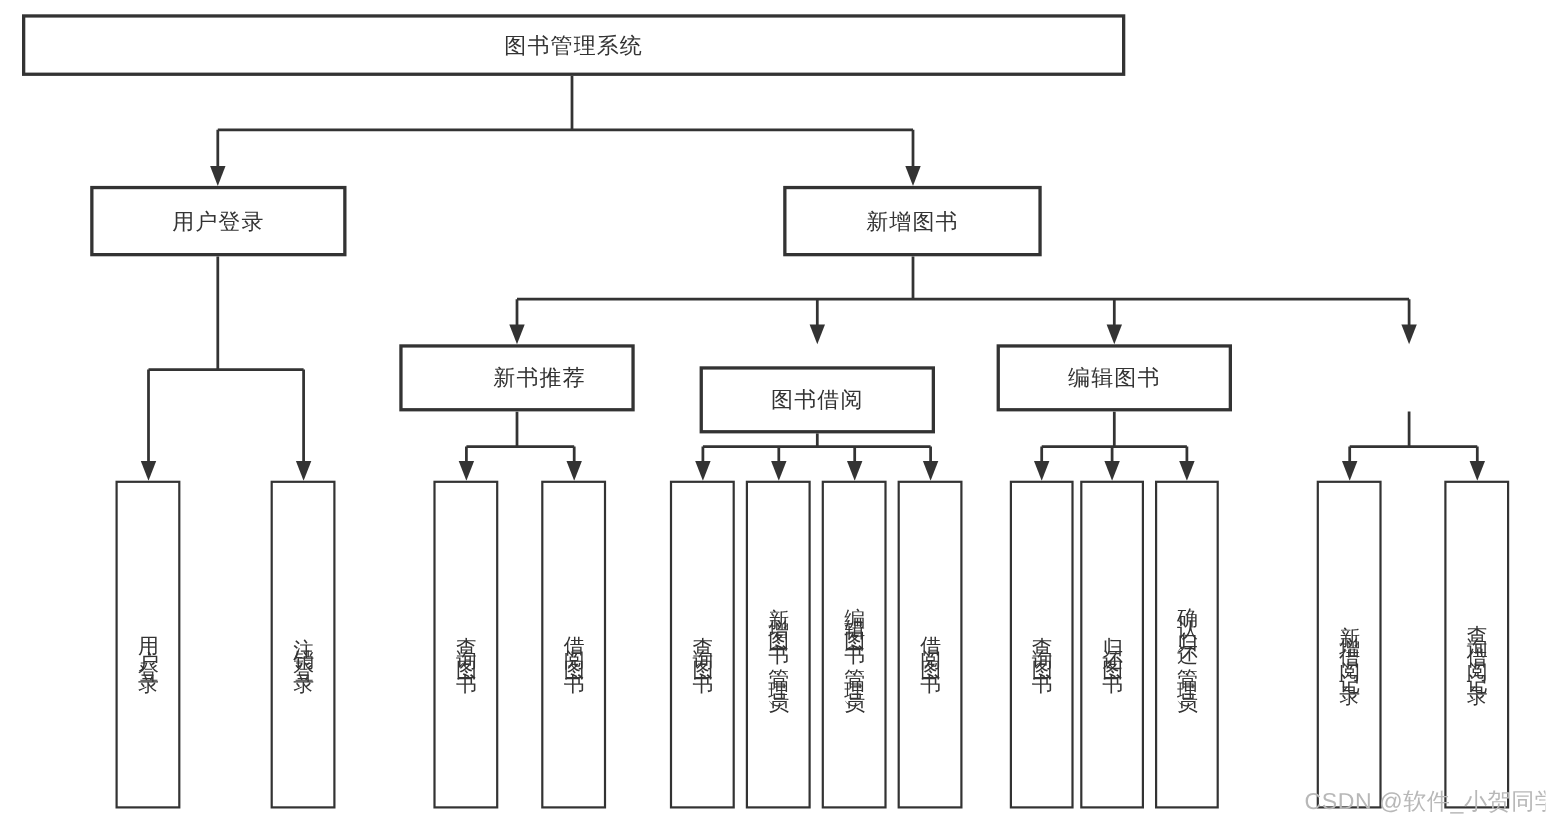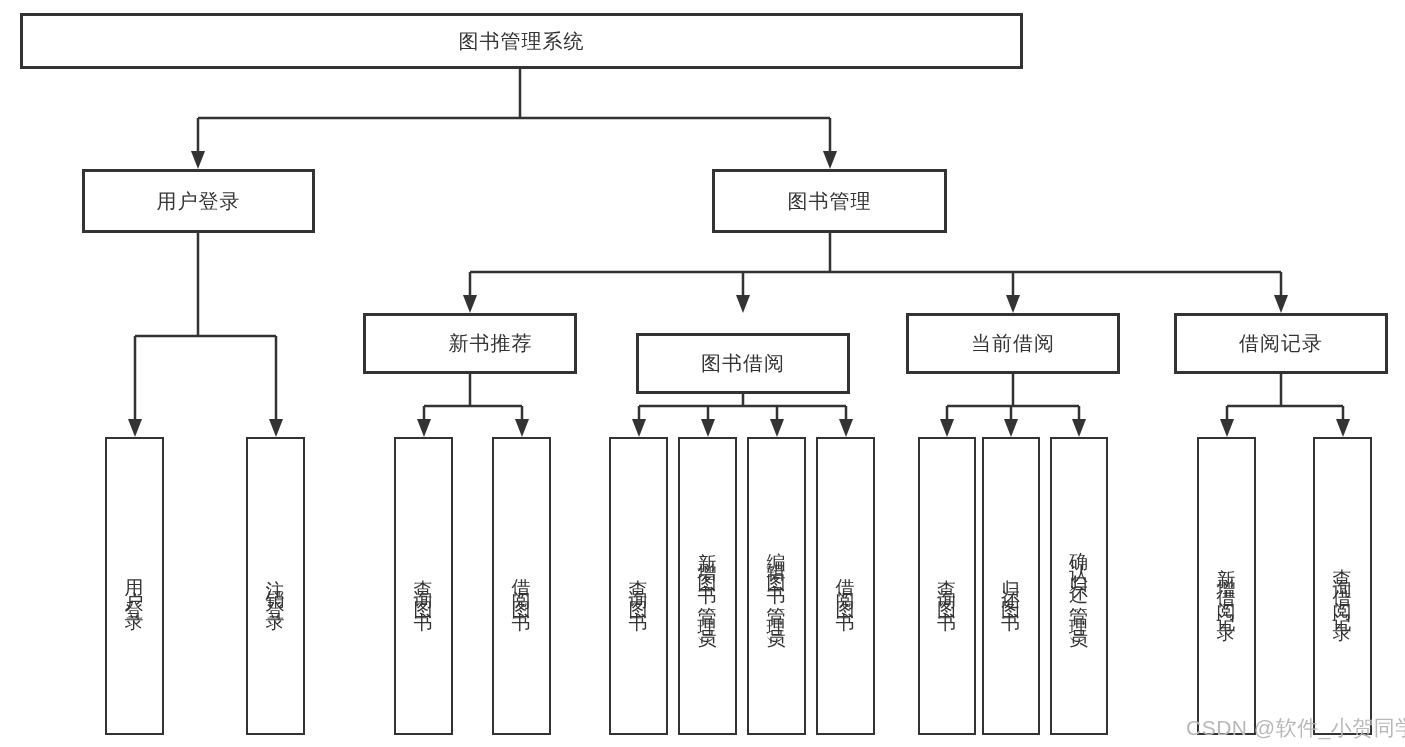--- a/index.html
+++ b/index.html
@@ -105,34 +105,31 @@
   </svg>
 
   <div class="node" style="left:20px; top:13px; width:1003px; height:56px;">
     <span>图书管理系统</span>
   </div>
 
   <div class="node" style="left:82px; top:169px; width:233px; height:64px;">
     <span>用户登录</span>
   </div>
   <div class="node" style="left:712px; top:169px; width:235px; height:64px;">
-    <span>图书管理</span>
+    <span>新增图书</span>
   </div>
 
   <div class="node" style="left:363px; top:313px; width:214px; height:61px;padding-left:41px;">
     <span>新书推荐</span>
   </div>
   <div class="node" style="left:636px; top:313px; width:214px; height:61px;margin-top:20px;">
     <span>图书借阅</span>
   </div>
   <div class="node" style="left:906px; top:313px; width:214px; height:61px;">
-    <span>当前借阅</span>
-  </div>
-  <div class="node" style="left:1174px; top:313px; width:214px; height:61px;">
-    <span>借阅记录</span>
+    <span>编辑图书</span>
   </div>
 
   <div class="node leaf" style="left:105px; top:437px; width:59px; height:298px;">
     <span class="vtext">用户登录</span>
   </div>
   <div class="node leaf" style="left:246px; top:437px; width:59px; height:298px;">
     <span class="vtext">注销登录</span>
   </div>
 
   <div class="node leaf" style="left:394px; top:437px; width:59px; height:298px;">

